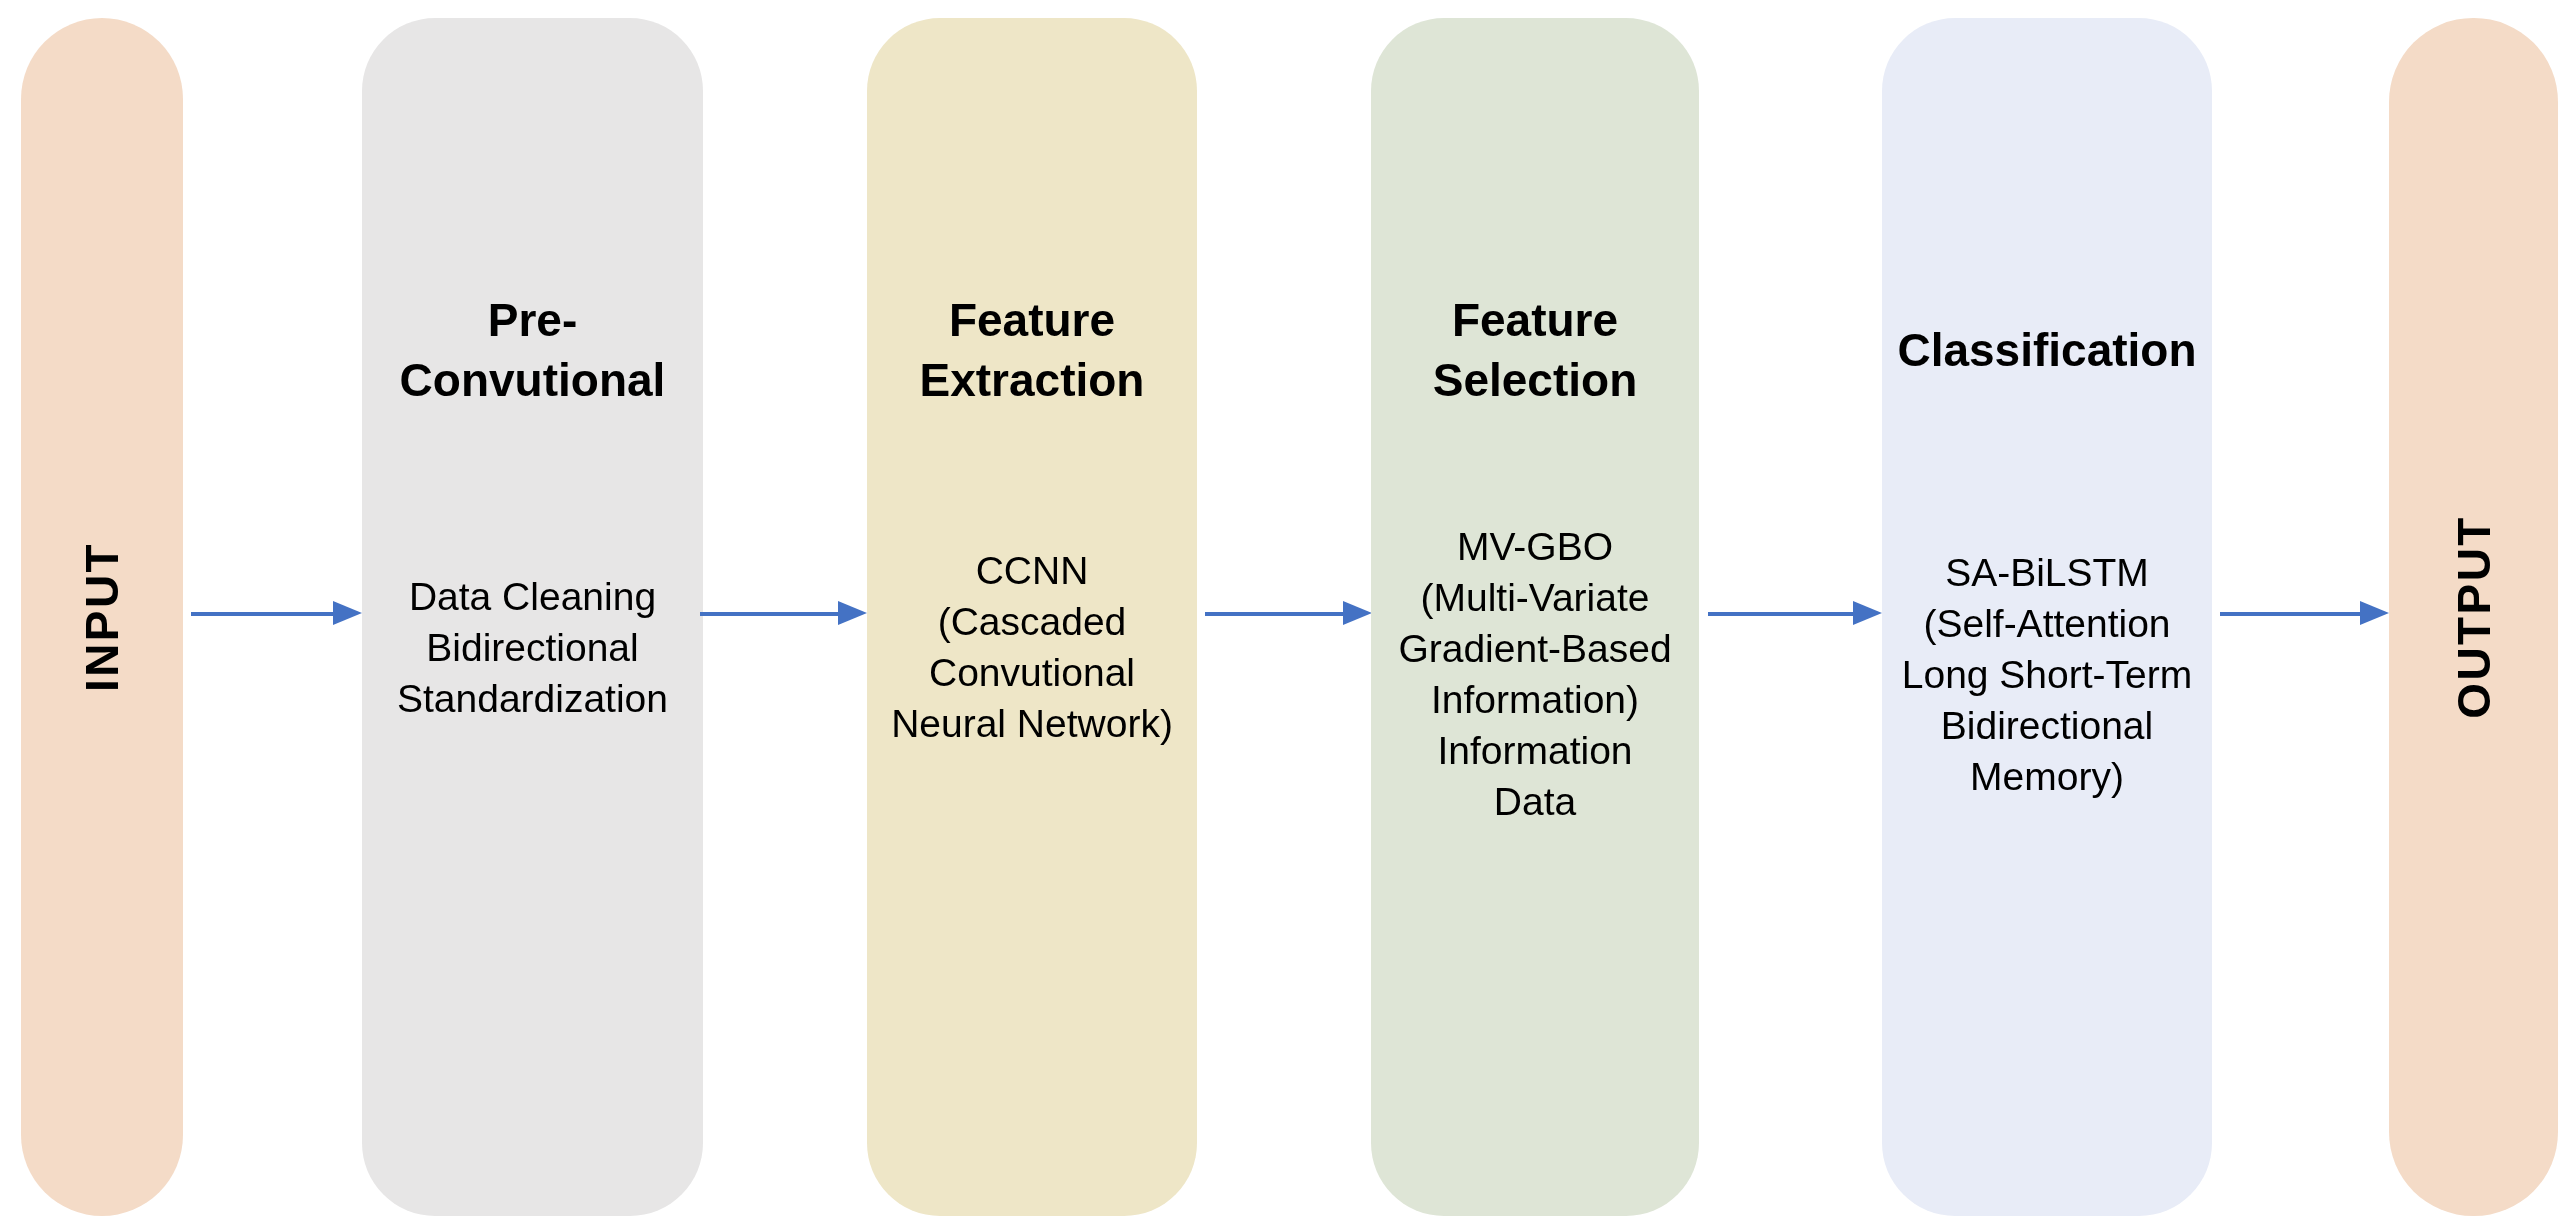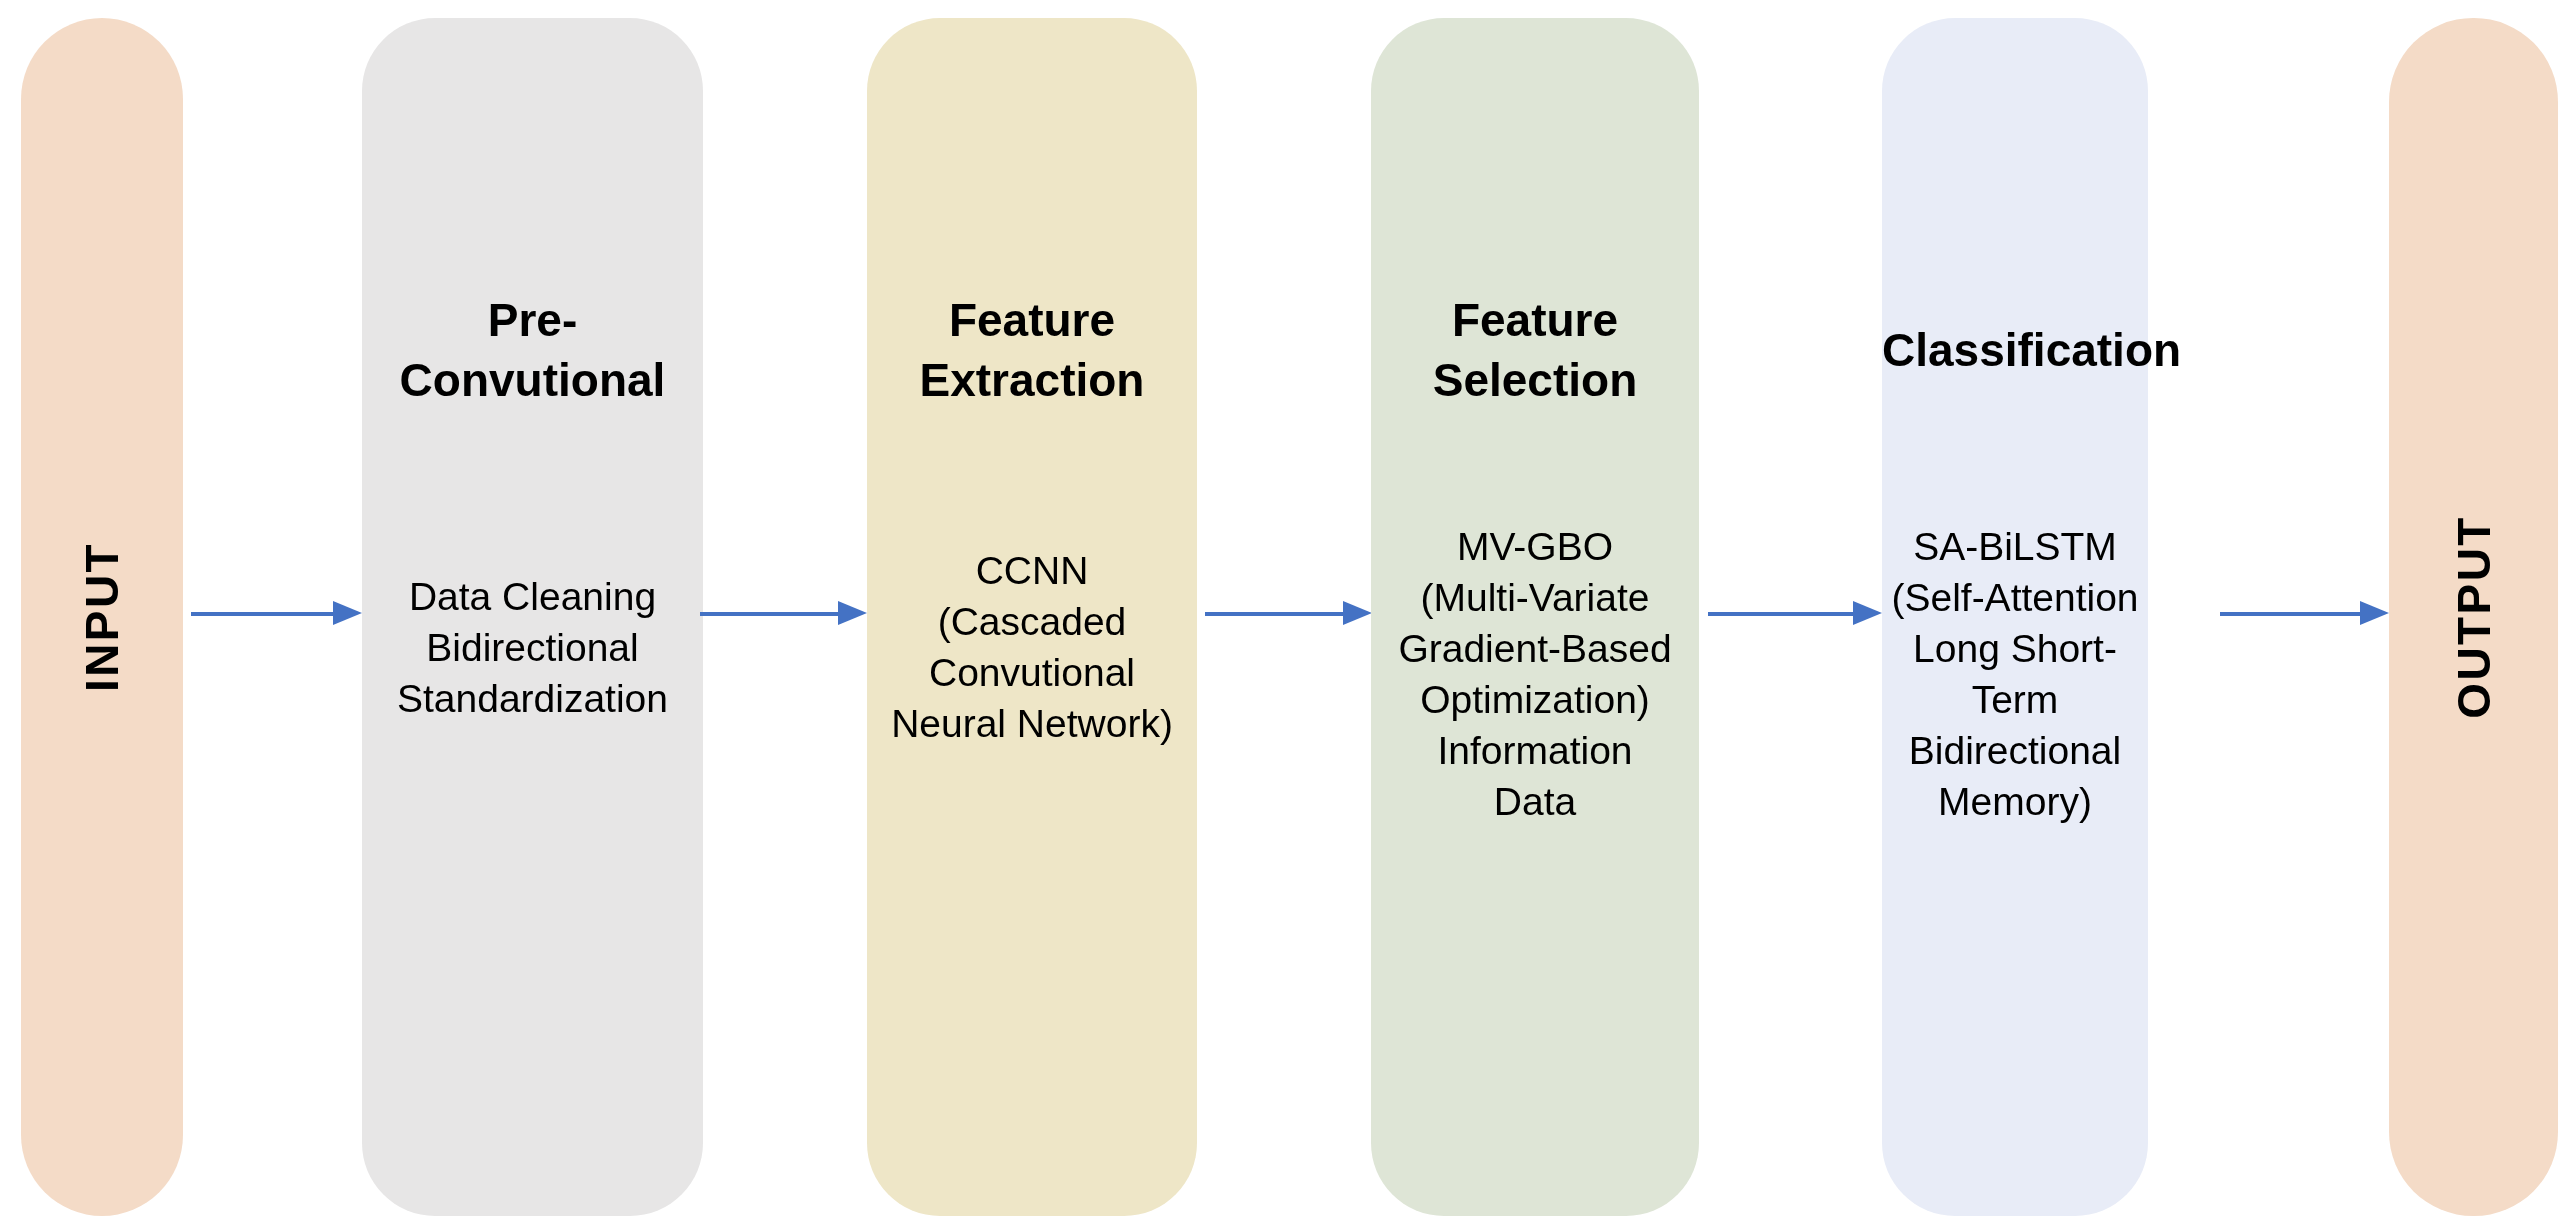--- a/index.html
+++ b/index.html
@@ -142,32 +142,32 @@
 
   <div class="stage" style="left: 1371px; width: 328px; background: rgb(222, 229, 214);">
     <div class="title">
       <div>Feature</div>
       <div>Selection</div>
     </div>
     <div class="content">
       <div>MV-GBO</div>
       <div>(Multi-Variate</div>
       <div>Gradient-Based</div>
-      <div>Optimization)</div>
+      <div>Information)</div>
       <div>Information</div>
       <div>Data</div>
     </div>
   </div>
 
   <div class="arrow" style="left:1708px; width:174px;">
     <span class="shaft"></span>
     <span class="head"></span>
   </div>
 
-  <div class="stage" style="left: 1882px; width: 266px; background: rgb(232, 236, 247);">
+  <div class="stage" style="left: 1882px; width: 330px; background: rgb(232, 236, 247);">
     <div class="title">
       <div>Classification</div>
     </div>
     <div class="content">
       <div>SA-BiLSTM</div>
       <div>(Self-Attention</div>
       <div>Long Short-Term</div>
       <div>Bidirectional</div>
       <div>Memory)</div>
     </div>

